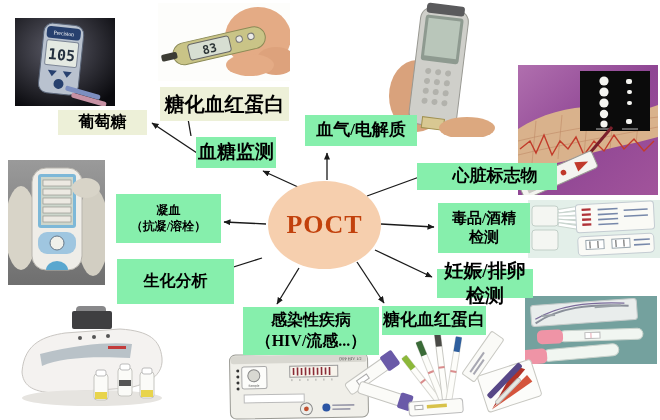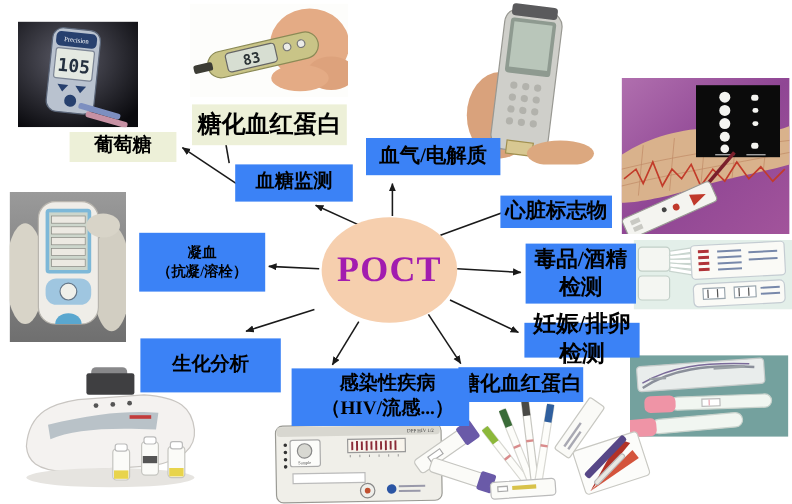--- a/index.html
+++ b/index.html
@@ -2,36 +2,36 @@
 <html><head>
 <meta charset="utf-8">
 <style>
   html,body{margin:0;padding:0;background:#fff;}
   .stage{position:relative;width:660px;height:420px;background:#ffffff;overflow:hidden;
          font-family:"Liberation Serif","DejaVu Serif",serif;}
   .photo{position:absolute;z-index:1;line-height:0;}
   .arrow-layer{position:absolute;left:0;top:0;z-index:4;pointer-events:none;}
   .label{position:absolute;z-index:6;display:flex;flex-direction:column;align-items:center;
          justify-content:center;font-weight:bold;color:#000;text-align:center;line-height:1.3;}
-  .blue{background:#3b82f6;}
+  .blue{background:#86efac;}
   .green{background:#edf0d8;}
   #lbl-glucose{left:58px;top:110px;width:89px;height:25px;font-size:16px;}
   #lbl-hba1c{left:160px;top:87px;width:129px;height:34px;font-size:20px;}
-  #lbl-glucose-monitoring{left:196px;top:137px;width:98px;height:31px;font-size:16px;}
+  #lbl-glucose-monitoring{left:196px;top:137px;width:80px;height:31px;font-size:19px;}
   #lbl-blood-gas{left:305px;top:115px;width:112px;height:31px;font-size:17px;}
-  #lbl-cardiac{left:417px;top:163px;width:93px;height:27px;font-size:17px;}
-  #lbl-drug{left:438px;top:203px;width:92px;height:50px;font-size:18px;}
+  #lbl-cardiac{left:417px;top:163px;width:124px;height:27px;font-size:17px;padding-left:16px;}
+  #lbl-drug{left:438px;top:203px;width:92px;height:50px;font-size:15px;}
   #lbl-pregnancy{left:437px;top:269px;width:96px;height:29px;font-size:19px;align-items:center;}
   #lbl-tumor{left:382px;top:306px;width:104px;height:29px;font-size:17px;}
-  #lbl-infectious{left:243px;top:307px;width:136px;height:48px;font-size:16px;padding-left:12px;}
-  #lbl-biochem{left:117px;top:282px;width:117px;height:45px;font-size:16px;}
+  #lbl-infectious{left:243px;top:307px;width:136px;height:48px;font-size:16px;}
+  #lbl-biochem{left:117px;top:259px;width:117px;height:45px;font-size:16px;}
   #lbl-coagulation{left:116px;top:194px;width:105px;height:49px;font-size:12px;}
   .center-ellipse{position:absolute;left:268px;top:181px;width:113px;height:88px;z-index:5;
          background:#f6cfae;border-radius:50%;display:flex;align-items:center;justify-content:center;
-         font-size:30px;font-weight:600;letter-spacing:1px;color:#a21caf;}
+         font-size:26px;font-weight:600;letter-spacing:1px;color:#c2410c;}
 </style>
 </head>
 <body>
 
 <div class="stage">
 
   <div class="photo" style="left:15px;top:18px;">
     <svg width="100" height="88" viewBox="0 0 100 88">
       <defs>
           <radialGradient id="pg" cx="42%" cy="35%" r="75%">

